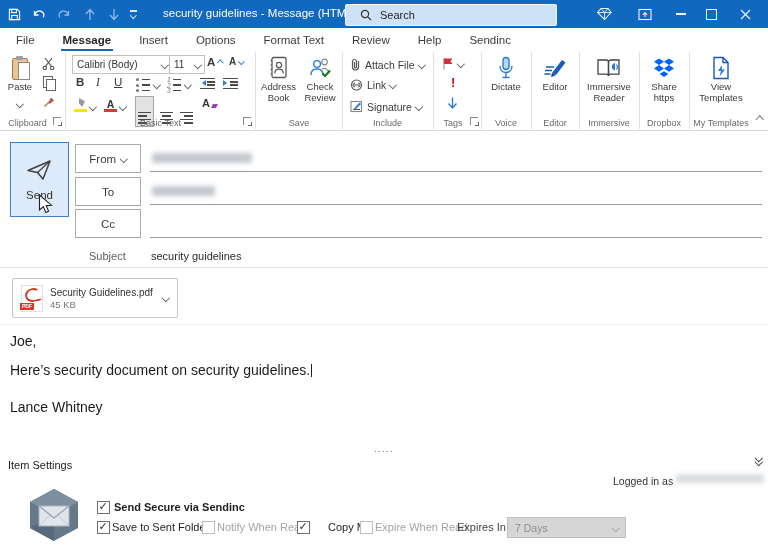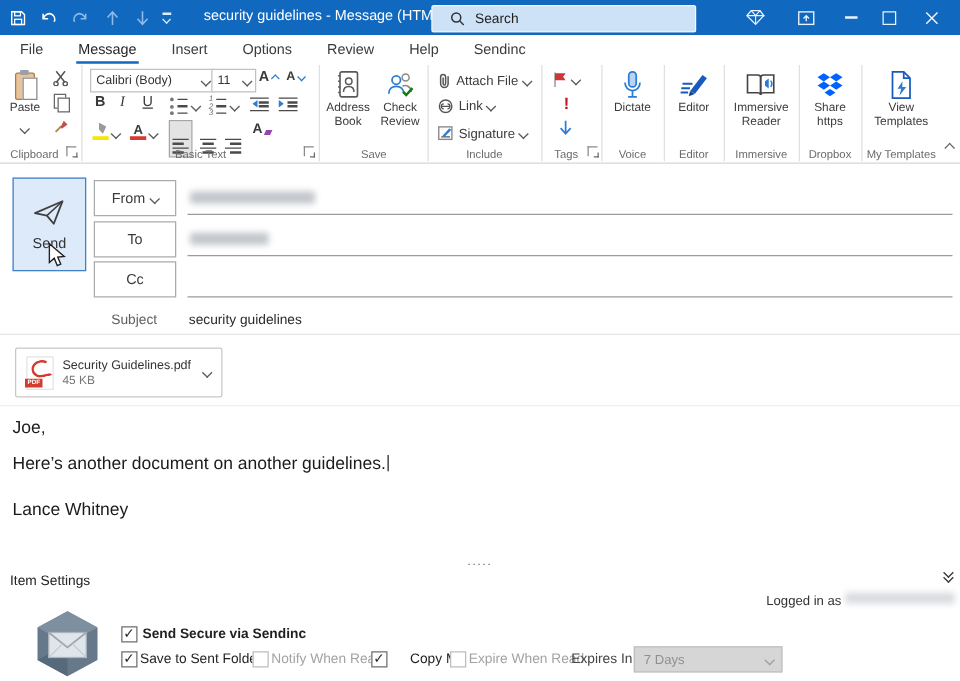--- a/index.html
+++ b/index.html
@@ -12,21 +12,21 @@
   #title-text{position:absolute;left:163px;top:7px;font-size:11.5px;color:#fff;white-space:nowrap;}
   #searchbox{position:absolute;left:345px;top:4px;width:210px;height:20px;background:#cde2f6;
              border:1px solid rgba(255,255,255,.75);border-radius:2px;display:flex;align-items:center;}
   #searchbox .stext{font-size:11px;color:#1f1f1f;margin-left:8px;}
   .winbtn{position:absolute;top:0;width:30px;height:28px;display:flex;align-items:center;justify-content:center;}
   .minbar{width:10px;height:1.4px;background:#eaf2fb;}
   .maxbox{width:9px;height:9px;border:1.2px solid #eaf2fb;}
   
   #tabs{position:absolute;left:0;top:28px;width:768px;height:24px;background:#fff;display:flex;align-items:center;}
   .tab{font-size:11.5px;color:#3b3b3b;padding:0 14px;height:24px;line-height:24px;position:relative;white-space:nowrap;}
-  .tab.active{font-weight:400;color:#262626;}
+  .tab.active{font-weight:700;color:#262626;}
   .tab.active::after{content:"";position:absolute;left:12px;right:12px;bottom:1px;height:2.4px;background:#1168bf;}
   
   #ribbon{position:absolute;left:0;top:52px;width:768px;height:78px;background:#fff;border-bottom:1px solid #d8d6d4;}
   .grp{position:absolute;top:0;height:77px;border-right:1px solid #e2e0de;}
   .glabel{position:absolute;bottom:1px;left:0;right:0;text-align:center;font-size:9px;color:#6a6a6a;white-space:nowrap;}
   .big{position:absolute;top:2px;text-align:center;color:#3b3b3b;}
   .big .bicon{height:28px;display:flex;align-items:center;justify-content:center;}
   .big .blabel{font-size:9.5px;line-height:10.5px;color:#3b3b3b;}
   .lnch{position:absolute;width:7px;height:7px;border-top:1px solid #8a8a8a;border-left:1px solid #8a8a8a;bottom:4px;}
   .lnch::after{content:"";position:absolute;right:-1px;bottom:-1px;width:3.4px;height:3.4px;
@@ -188,20 +188,21 @@
         <path d="M1 1 L10 10 M10 1 L1 10" stroke="#eaf2fb" stroke-width="1.2"></path>
       </svg>
     </div>
   </div>
 
   <div id="tabs">
     <span class="tab" style="margin-left:2px">File</span>
     <span class="tab active">Message</span>
     <span class="tab">Insert</span>
     <span class="tab">Options</span>
+    <span class="tab">Format Text</span>
     <span class="tab">Review</span>
     <span class="tab">Help</span>
     <span class="tab">Sendinc</span>
   </div>
 
   <div id="ribbon">
 
     <div class="grp" style="left:0;width:65px">
       <div class="big" style="left:3px;width:34px;height:58px">
         <div class="bicon">
@@ -503,21 +504,21 @@
       <div class="attname">Security Guidelines.pdf</div>
       <div class="attsize">45 KB</div>
     </span>
     <span class="chv" style="margin-right:9px"></span>
   </div>
   <div class="divider" style="top:324px;background:#efefef"></div>
 
   <div style="position:absolute;left:0;top:326px;width:768px;height:115px">
     <div class="bodytext" style="top:7px">Joe,</div>
     <div class="bodytext" style="top:36px">
-      <span>Here’s another document on another guidelines.</span><span class="caret"></span>
+      <span>Here’s security document on security guidelines.</span><span class="caret"></span>
     </div>
     <div class="bodytext" style="top:73px">Lance Whitney</div>
   </div>
 
   <div class="dots">.....</div>
   <div class="panetitle">Item Settings</div>
   <div class="dblchv">
     <span class="chv"></span>
     <span class="chv"></span>
   </div>

